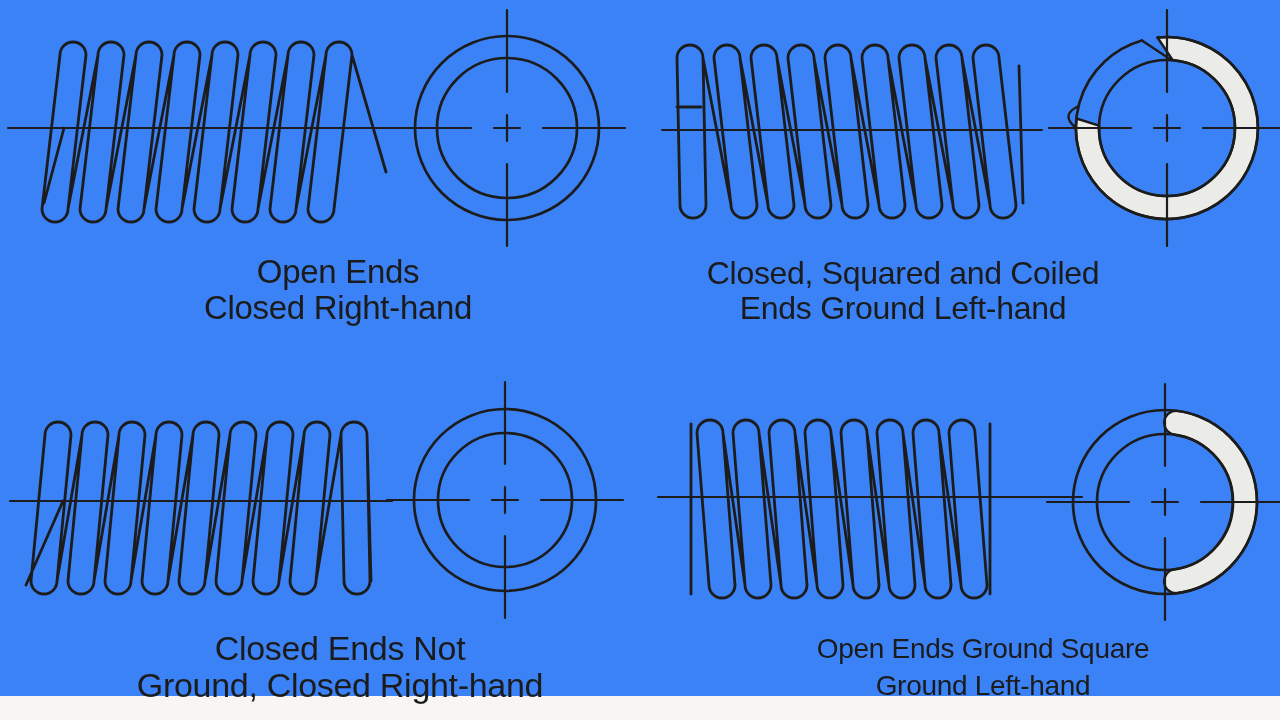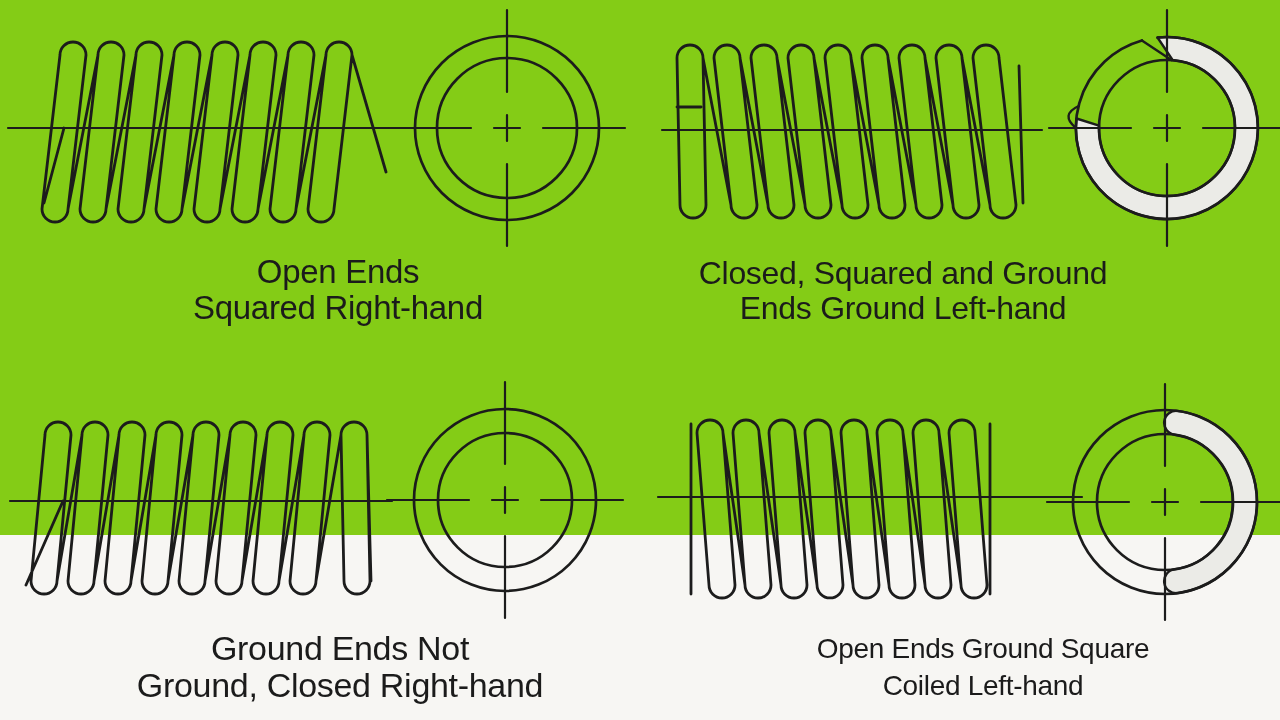--- a/index.html
+++ b/index.html
@@ -1,17 +1,17 @@
 <!DOCTYPE html>
 <html><head>
 <meta charset="utf-8">
 <style>
   html,body{margin:0;padding:0;}
   body{width:1280px;height:720px;overflow:hidden;background:#f7f6f3;}
-  .stage{position:relative;width:1280px;height:535px;background:#84cc16;
+  .stage{position:relative;width:1280px;height:696px;background:#3b82f6;
          font-family:"Liberation Sans",sans-serif;}
   #drawing{position:absolute;left:0;top:0;}
   .caption{position:absolute;transform:translateX(-50%);text-align:center;
            color:#1b1b1b;letter-spacing:-0.3px;white-space:nowrap;
            font-family:"Liberation Sans",sans-serif;font-weight:400;}
   .caption div{pointer-events:none;}
 </style>
 </head>
 <body>
 
@@ -46,27 +46,27 @@
         <path d="M709 585 L697 433 A13 13 0 0 1 723 433 L735 585 M709 585 A13 13 0 0 0 735 585 M745 585 L733 433 A13 13 0 0 1 759 433 L771 585 M745 585 A13 13 0 0 0 771 585 M781 585 L769 433 A13 13 0 0 1 795 433 L807 585 M781 585 A13 13 0 0 0 807 585 M817 585 L805 433 A13 13 0 0 1 831 433 L843 585 M817 585 A13 13 0 0 0 843 585 M853 585 L841 433 A13 13 0 0 1 867 433 L879 585 M853 585 A13 13 0 0 0 879 585 M889 585 L877 433 A13 13 0 0 1 903 433 L915 585 M889 585 A13 13 0 0 0 915 585 M925 585 L913 433 A13 13 0 0 1 939 433 L951 585 M925 585 A13 13 0 0 0 951 585 M961 585 L949 433 A13 13 0 0 1 975 433 L987 585 M961 585 A13 13 0 0 0 987 585 M745 585 L723 433 M781 585 L759 433 M817 585 L795 433 M853 585 L831 433 M889 585 L867 433 M925 585 L903 433 M961 585 L939 433 M691 424 L691 594 M990 424 L990 594 " fill="none" stroke="#1c1c1c" stroke-width="2.8" stroke-linecap="round" stroke-linejoin="round"></path>
         <path d="M1177.8 410.9 A92 92 0 0 1 1177.8 593.1 A12 12 0 0 1 1174.5 569.3 A68 68 0 0 0 1174.5 434.7 A12 12 0 0 1 1177.8 410.9 Z" fill="#ebebe7" stroke="#1c1c1c" stroke-width="2.4" stroke-linecap="round" stroke-linejoin="round"></path>
         <path d="M1047 502 H1129 M1201 502 H1283 M1165 384 V466 M1165 538 V620 M1152 502 H1178 M1165 489 V515" fill="none" stroke="#1c1c1c" stroke-width="2.2" stroke-linecap="round" stroke-linejoin="round"></path>
         <circle cx="1165" cy="502" r="92" fill="none" stroke="#1c1c1c" stroke-width="2.7"></circle>
         <circle cx="1165" cy="502" r="68" fill="none" stroke="#1c1c1c" stroke-width="2.7"></circle>
       </g>
     </svg>
 
   <div class="caption" style="left: 338px; top: 254px; font-size: 33px; line-height: 36px;">
     <div>Open Ends</div>
-    <div>Squared Right-hand</div>
+    <div>Closed Right-hand</div>
   </div>
   <div class="caption" style="left: 903px; top: 256px; font-size: 32px; line-height: 35px;">
-    <div>Closed, Squared and Ground</div>
+    <div>Closed, Squared and Coiled</div>
     <div>Ends Ground Left-hand</div>
   </div>
   <div class="caption" style="left: 340px; top: 630px; font-size: 34px; line-height: 37px;">
-    <div>Ground Ends Not</div>
+    <div>Closed Ends Not</div>
     <div>Ground, Closed Right-hand</div>
   </div>
   <div class="caption" style="left: 983px; top: 630px; font-size: 28px; line-height: 37px;">
     <div>Open Ends Ground Square</div>
-    <div>Coiled Left-hand</div>
+    <div>Ground Left-hand</div>
   </div>
 </div>
 
 </body></html>

